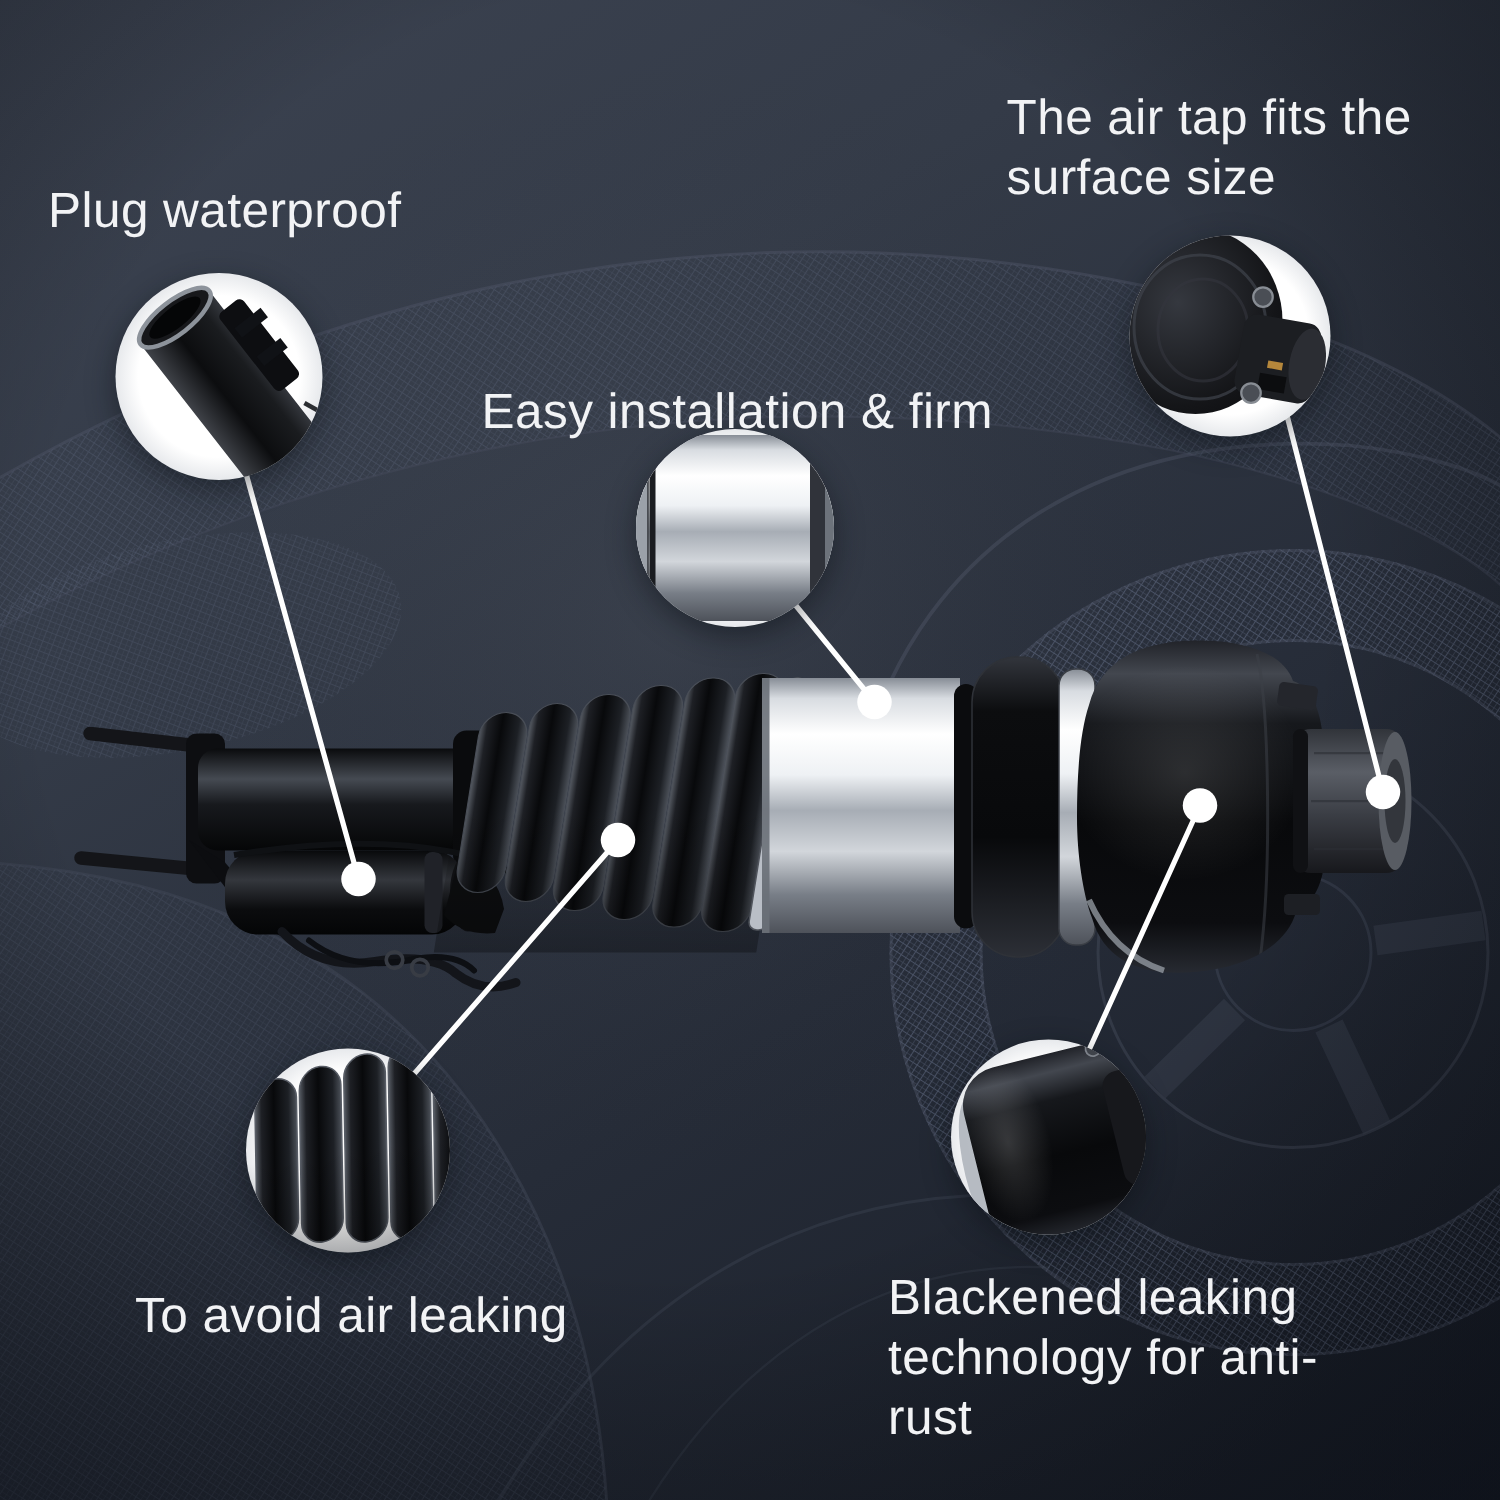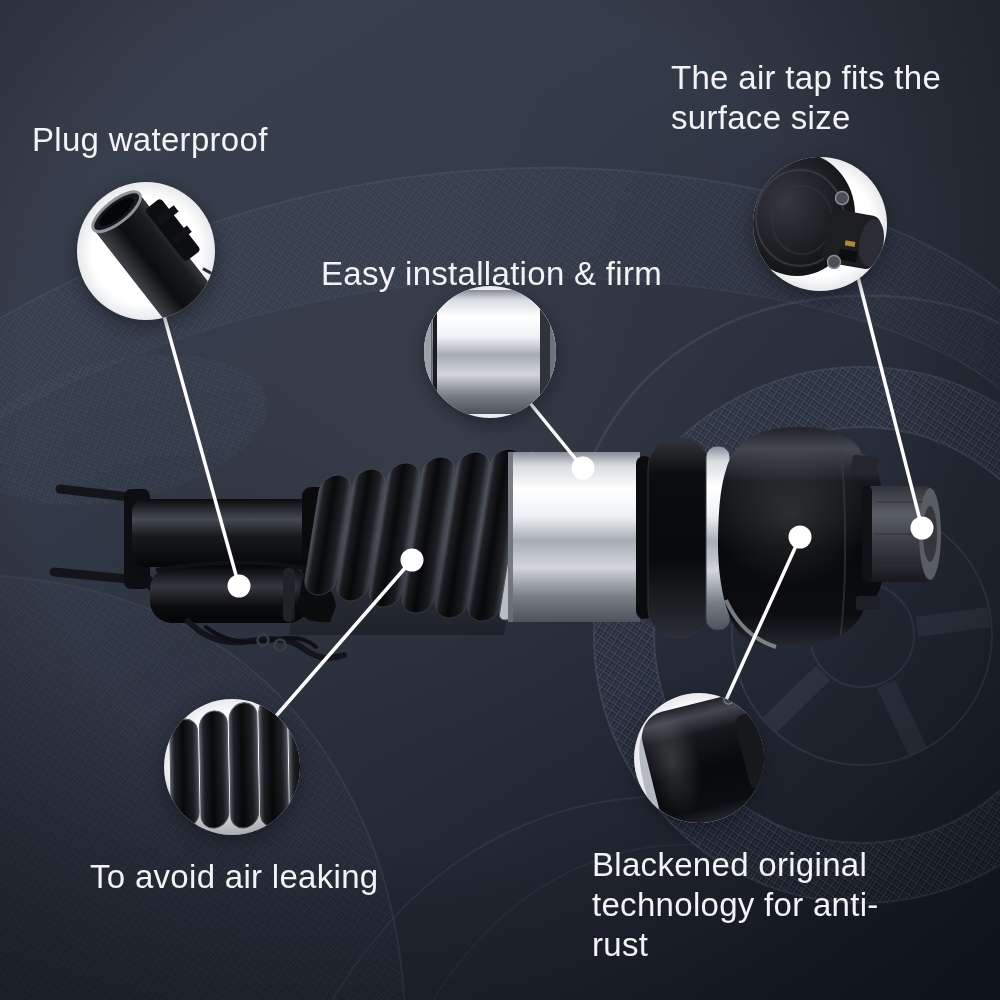--- a/index.html
+++ b/index.html
@@ -289,15 +289,15 @@
       <circle cx="742" cy="708" r="5" fill="#3f434a" stroke="#7d828a" stroke-width="1.2"></circle>
       <circle cx="748" cy="818" r="5" fill="#3f434a" stroke="#7d828a" stroke-width="1.2"></circle>
     </g>
   </g>
 </svg>
 
 <div class="label" style="left:32px;top:120px;">Plug waterproof</div>
 <div class="label" style="left:321px;top:254px;">Easy installation &amp; firm</div>
 <div class="label" style="left:671px;top:58px;width:300px;">The air tap fits the surface size</div>
 <div class="label" style="left:90px;top:845px;margin-top:12px;">To avoid air leaking</div>
-<div class="label" style="left:592px;top:845px;width:330px;">Blackened original technology for anti-rust</div>
+<div class="label" style="left:592px;top:845px;width:330px;">Blackened leaking technology for anti-rust</div>
 
 </div>
 
 </body></html>

